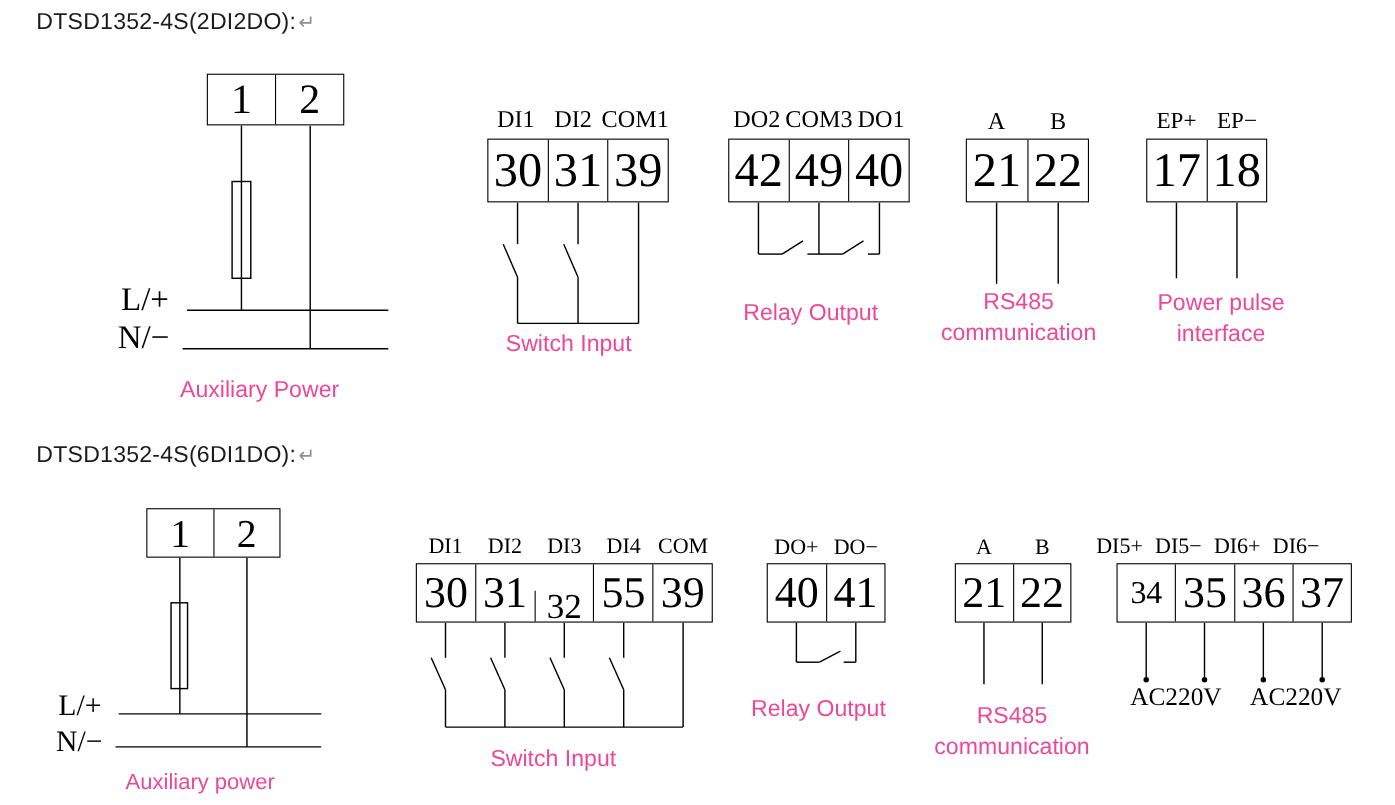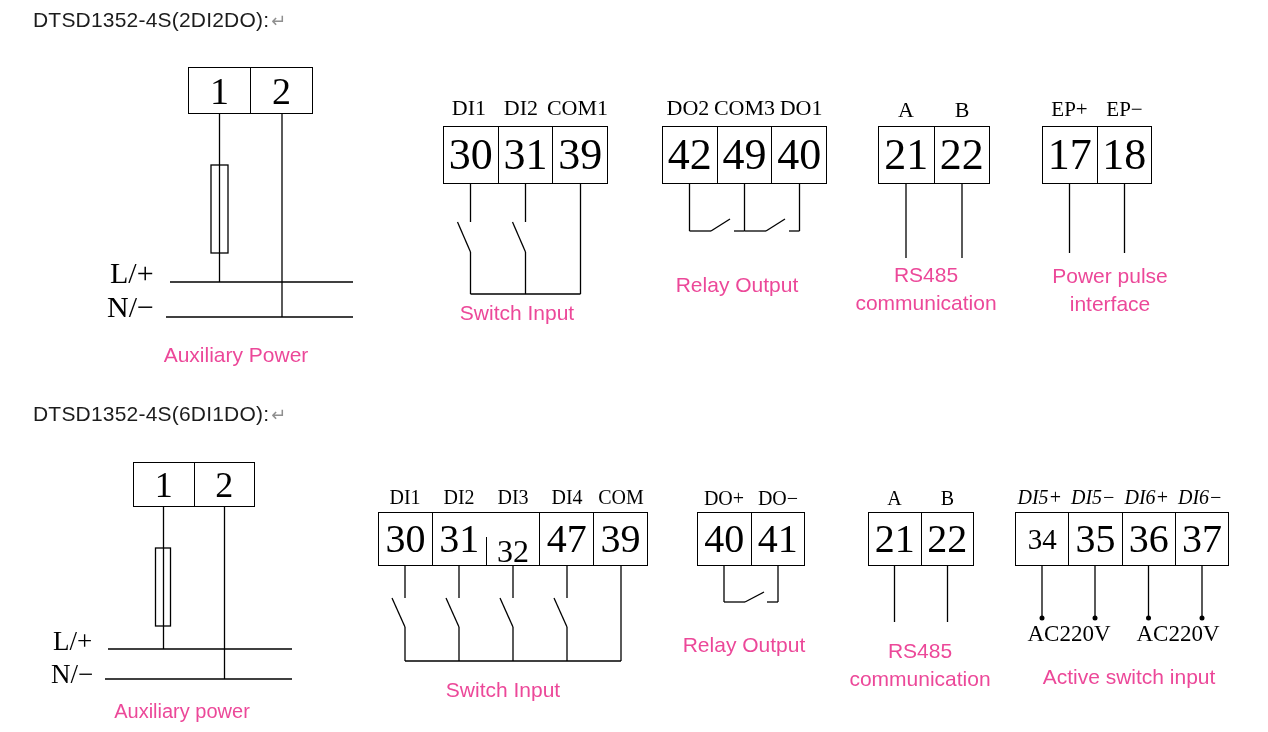--- a/index.html
+++ b/index.html
@@ -195,21 +195,21 @@
     <span>DI1</span>
     <span>DI2</span>
     <span>DI3</span>
     <span>DI4</span>
     <span>COM</span>
   </div>
   <div class="tb" style="left:378px;top:512px;width:270px;height:54px;">
     <div class="cell" style="font-size:40px;">30</div>
     <div class="cell" style="font-size:40px;">31</div>
     <div class="cell" style="font-size:32px;margin-top:24px;">32</div>
-    <div class="cell" style="font-size:40px;">47</div>
+    <div class="cell" style="font-size:40px;">55</div>
     <div class="cell" style="font-size:40px;">39</div>
   </div>
   <div class="cap" style="left:423px;top:676px;width:160px;">Switch Input</div>
 
   <div class="hdr" style="left:697px;top:487px;width:108px;font-size:20px;">
     <span>DO+</span>
     <span>DO−</span>
   </div>
   <div class="tb" style="left:697px;top:512px;width:108px;height:54px;">
     <div class="cell" style="font-size:40px;">40</div>
@@ -223,29 +223,28 @@
   </div>
   <div class="tb" style="left:868px;top:512px;width:106px;height:54px;">
     <div class="cell" style="font-size:40px;">21</div>
     <div class="cell" style="font-size:40px;">22</div>
   </div>
   <div class="cap" style="left:840px;top:637px;width:160px;">
     <div>RS485</div>
     <div>communication</div>
   </div>
 
-  <div class="hdr" style="left:1013px;top:486px;width:214px;font-size:20px;font-style:italic;">
+  <div class="hdr" style="left:991px;top:486px;width:214px;font-size:20px;">
     <span>DI5+</span>
     <span>DI5−</span>
     <span>DI6+</span>
     <span>DI6−</span>
   </div>
   <div class="tb" style="left:1015px;top:512px;width:214px;height:54px;">
     <div class="cell" style="font-size:29px;">34</div>
     <div class="cell" style="font-size:40px;">35</div>
     <div class="cell" style="font-size:40px;">36</div>
     <div class="cell" style="font-size:40px;">37</div>
   </div>
   <div class="slabel" style="left:1027px;top:622px;width:84px;font-size:23px;text-align:center;">AC220V</div>
   <div class="slabel" style="left:1136px;top:622px;width:84px;font-size:23px;text-align:center;">AC220V</div>
-  <div class="cap" style="left:1022px;top:663px;width:214px;">Active switch input</div>
 
 </div>
 
 </body></html>

